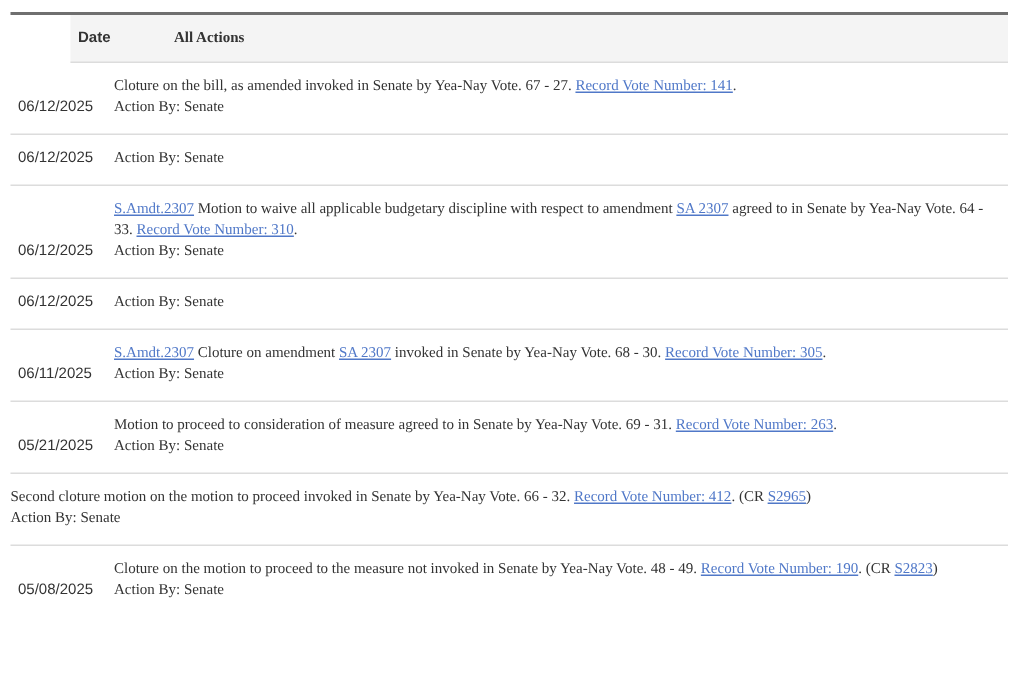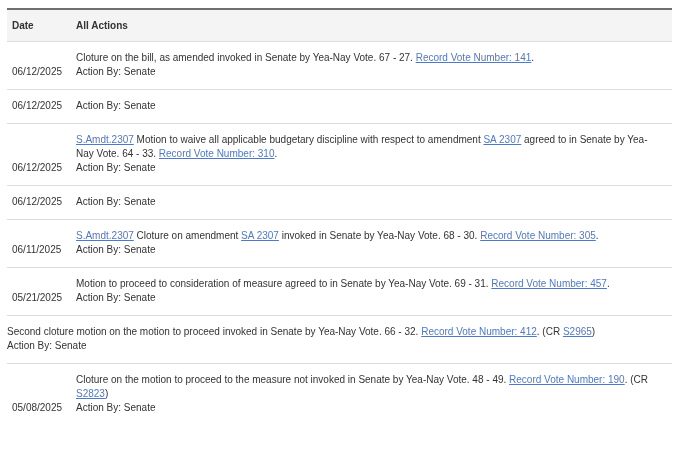--- a/index.html
+++ b/index.html
@@ -13,31 +13,32 @@
     margin: 8px 7px 0 7px;
     border-top: 2px solid #6f6f6f;
   }
   .header-row {
     display: flex;
     background: #f4f4f4;
     border-bottom: 1px solid #dcdcdc;
     font-weight: bold;
     padding: 9px 0 8px 0;
     line-height: 14px;
+    margin-left: 40px;
   }
   .row {
     display: flex;
     border-bottom: 1px solid #dcdcdc;
     padding: 9px 0 10px 0;
     line-height: 14px;
     align-items: flex-end;
   }
   .row:last-child { border-bottom: none; }
   .col-date { flex: 0 0 69px; padding-left: 5px; }
-  .col-actions { flex: 1; padding-right: 8px; }
+  .col-actions { flex: 1; padding-right: 8px; font-family: Liberation Serif, serif; }
   a.link {
     color: #5078c8;
     text-decoration: underline;
     cursor: pointer;
   }
   .action-by { line-height: 14px; }
 </style>
 </head>
 <body>
 
@@ -81,21 +82,21 @@
     <div class="col-date">06/11/2025</div>
     <div class="col-actions">
       <div class="action-text"><a class="link" href="#">S.Amdt.2307</a> Cloture on amendment <a class="link" href="#">SA 2307</a> invoked in Senate by Yea-Nay Vote. 68 - 30. <a class="link" href="#">Record Vote Number: 305</a>.</div>
       <div class="action-by">Action By: Senate</div>
     </div>
   </div>
 
   <div class="row">
     <div class="col-date">05/21/2025</div>
     <div class="col-actions">
-      <div class="action-text">Motion to proceed to consideration of measure agreed to in Senate by Yea-Nay Vote. 69 - 31. <a class="link" href="#">Record Vote Number: 457</a>.</div>
+      <div class="action-text">Motion to proceed to consideration of measure agreed to in Senate by Yea-Nay Vote. 69 - 31. <a class="link" href="#">Record Vote Number: 263</a>.</div>
       <div class="action-by">Action By: Senate</div>
     </div>
   </div>
 
   <div class="row">
     <div class="col-actions">
       <div class="action-text">Second cloture motion on the motion to proceed invoked in Senate by Yea-Nay Vote. 66 - 32. <a class="link" href="#">Record Vote Number: 412</a>. (CR <a class="link" href="#">S2965</a>)</div>
       <div class="action-by">Action By: Senate</div>
     </div>
   </div>

